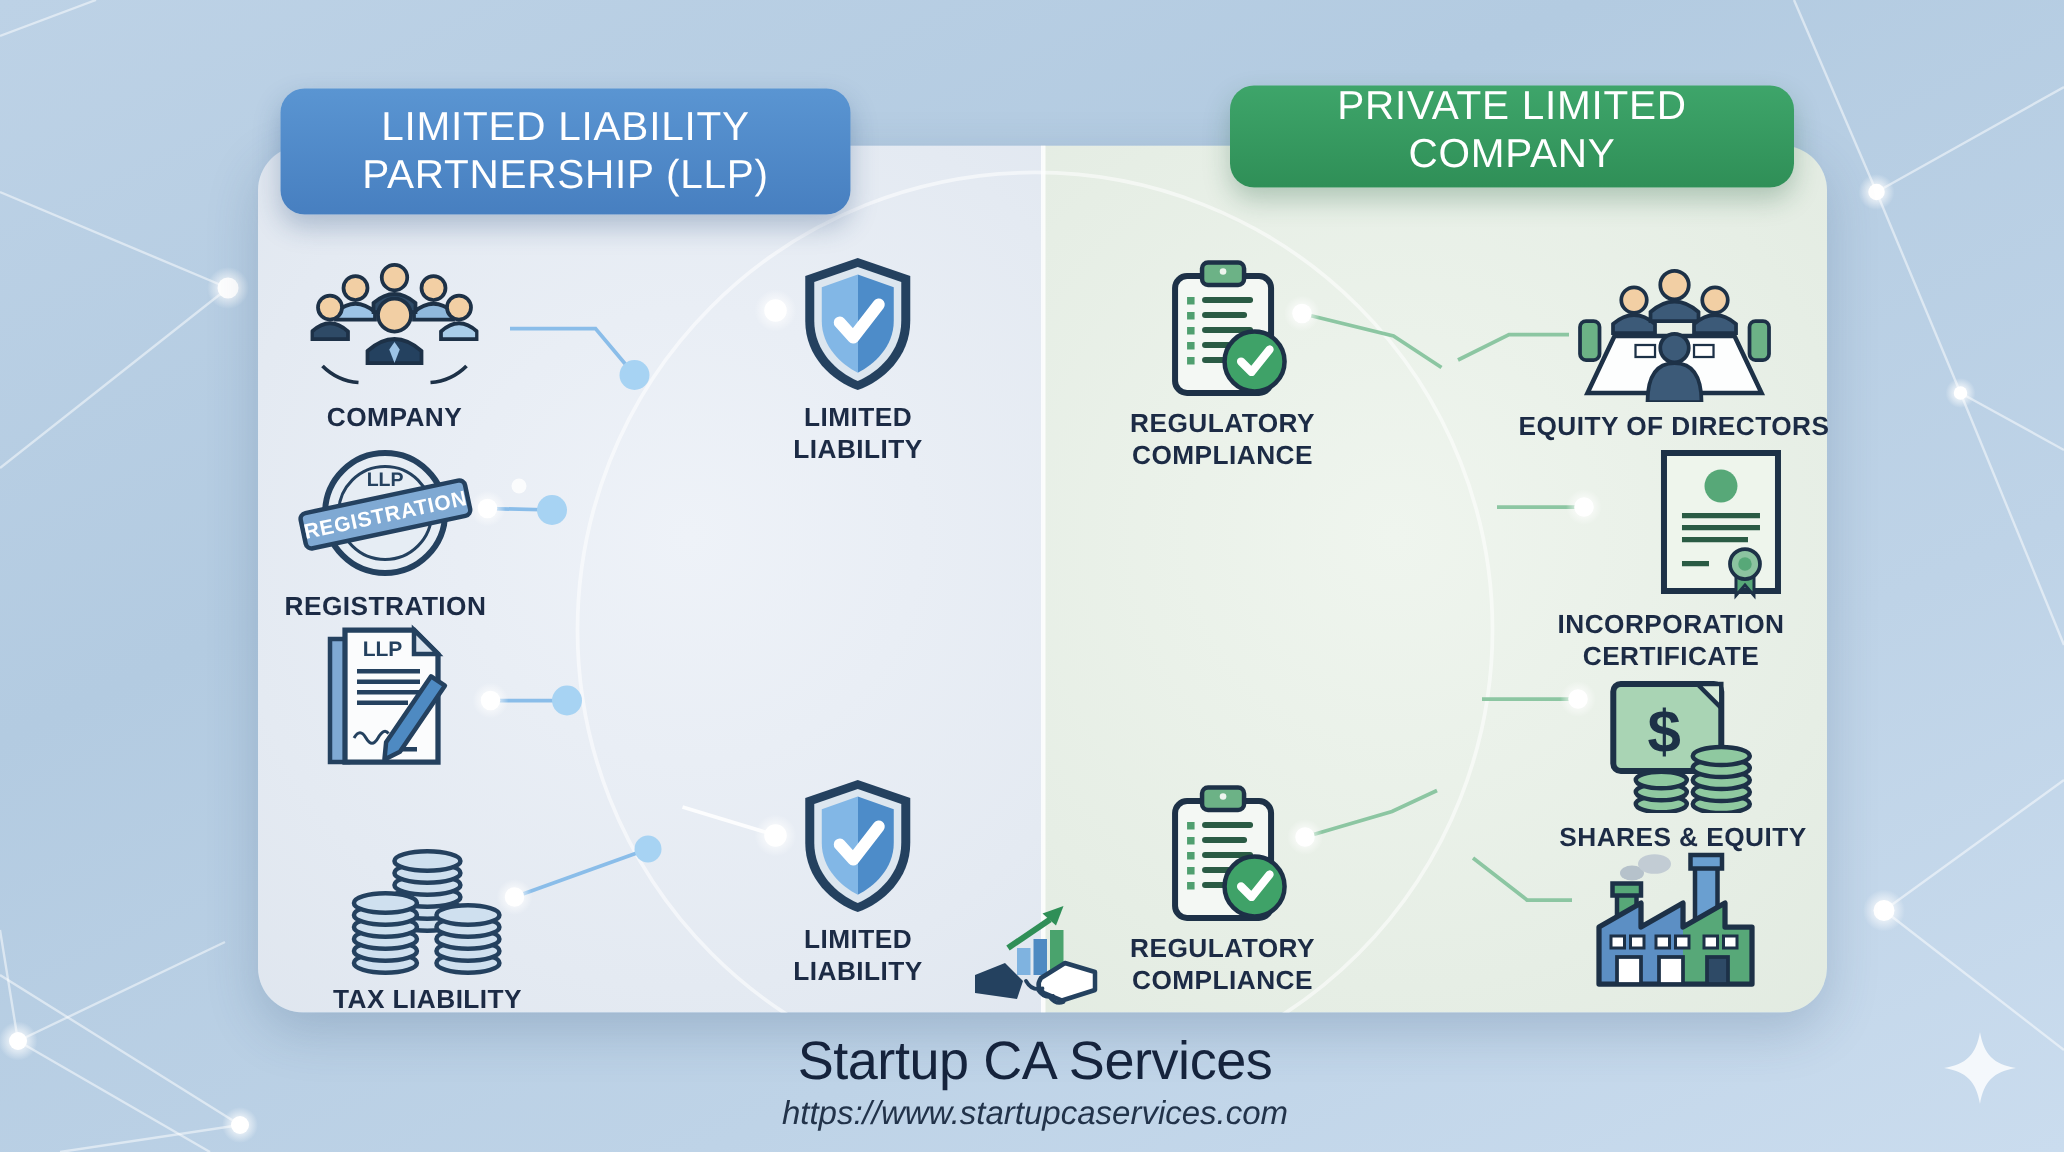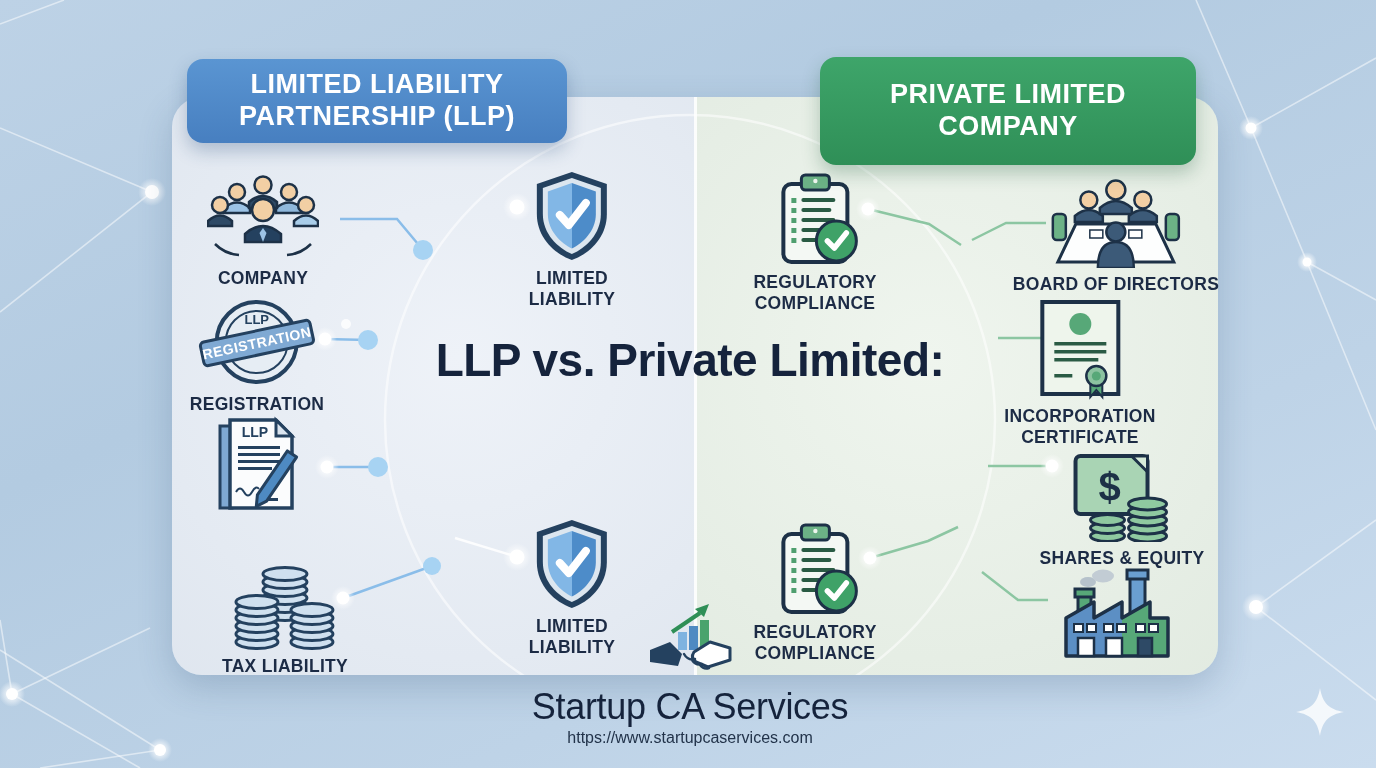--- a/index.html
+++ b/index.html
@@ -33,32 +33,33 @@
     position:absolute; left:522px; top:0; width:3px; height:100%;
     background:rgba(255,255,255,.85); z-index:2;
   }
 
   
   .link-layer { position:absolute; inset:0; z-index:2; pointer-events:none; }
 
   
   .badge {
     position:absolute; z-index:4; display:flex; align-items:center; justify-content:center;
-    text-align:center; color:#ffffff; font-weight:700; font-size:27px; line-height:1.18;
+    text-align:center; color:#ffffff; font-weight:400; font-size:27px; line-height:1.18;
     letter-spacing:.5px; border-radius:16px; padding:6px 14px;
   }
   .badge-llp {
     left:187px; top:59px; width:380px; height:84px;
     background:linear-gradient(#5a95d2,#477fc0);
     box-shadow:0 8px 18px rgba(30,70,120,.28);
   }
   .badge-pvt {
-    left:820px; top:57px; width:376px; height:108px;
+    left:820px; top:57px; width:376px; height:68px;
     background:linear-gradient(#3ea56a,#2f8f57);
     box-shadow:0 8px 18px rgba(25,90,55,.28);
+    align-items:flex-end;
   }
 
   
   .main-title {
     position:absolute; left:690px; top:330px; transform:translateX(-50%);
     width:740px; text-align:center; z-index:3;
     color:#15233c; font-size:46px; font-weight:800; line-height:1.32; letter-spacing:-.5px;
   }
 
   
@@ -72,21 +73,21 @@
   }
 
   
   .footer-logo { position:absolute; left:690px; top:600px; transform:translateX(-50%); z-index:4; }
   .brand {
     position:absolute; left:690px; top:686px; transform:translateX(-50%); z-index:4;
     font-size:36px; font-weight:400; color:#15233c; letter-spacing:-.3px; white-space:nowrap;
   }
   .site-url {
     position:absolute; left:690px; top:729px; transform:translateX(-50%); z-index:4;
-    font-size:16px; font-weight:400; color:#22334a; white-space:nowrap;
+    font-size:22px; font-weight:400; color:#22334a; white-space:nowrap;font-style:italic;
   }
 </style>
 </head>
 <body>
 
 <div class="stage">
 
   <svg class="bg-net" width="1376" height="768" viewBox="0 0 1376 768">
     <defs>
       <radialGradient id="glowg">
@@ -183,21 +184,20 @@
   </svg>
 
   <div class="badge badge-llp">
     <span>LIMITED LIABILITY PARTNERSHIP (LLP)</span>
   </div>
   <div class="badge badge-pvt">
     <span>PRIVATE LIMITED COMPANY</span>
   </div>
 
   <div class="main-title">
-    <div>LLP vs. Private Limited:</div>
   </div>
 
   <div class="item" style="left:263px; top:172px;">
     <svg width="112" height="90" viewBox="0 0 112 90">
       <g stroke="#1d3147" stroke-width="2.5">
         <circle cx="30" cy="20" r="8" fill="#f2cfa4"></circle>
           <path d="M17 36 q13 -11 26 0 v5 h-26 z" fill="#9cc3e6"></path>
         <circle cx="82" cy="20" r="8" fill="#f2cfa4"></circle>
           <path d="M69 36 q13 -11 26 0 v5 h-26 z" fill="#8fb8dc"></path>
         <circle cx="56" cy="13" r="8.5" fill="#f2cfa4"></circle>
@@ -365,24 +365,24 @@
           <path d="M50 32 q16 -14 32 0 v6 h-32 z" fill="#3c5a78"></path>
         <circle cx="93" cy="24" r="8.5" fill="#f2cfa4"></circle>
           <path d="M79 40 q14 -12 28 0 v6 h-28 z" fill="#3c5a78"></path>
         <polygon points="26,48 106,48 124,86 8,86" fill="#fdfefe" stroke-width="3"></polygon>
         <rect x="40" y="54" width="13" height="8" fill="#ffffff" stroke-width="1.5"></rect>
         <rect x="79" y="54" width="13" height="8" fill="#ffffff" stroke-width="1.5"></rect>
         <circle cx="66" cy="56" r="9.5" fill="#3c5a78"></circle>
         <path d="M48 92 q0 -26 18 -26 q18 0 18 26 z" fill="#3c5a78"></path>
       </g>
     </svg>
-    <div class="label">BOARD OF DIRECTORS</div>
-  </div>
-
-  <div class="item" style="left:1080px; top:298px;">
+    <div class="label">EQUITY OF DIRECTORS</div>
+  </div>
+
+  <div class="item" style="left:1114px; top:298px;align-items:flex-end;">
     <svg width="84" height="102" viewBox="0 0 84 102">
       <rect x="4" y="4" width="76" height="92" fill="#eef5ec" stroke="#1d3147" stroke-width="4"></rect>
       <circle cx="42" cy="26" r="11" fill="#57a878"></circle>
       <g fill="#2a5b44">
           <rect x="16" y="44" width="52" height="3.5"></rect>
           <rect x="16" y="52" width="52" height="3.5"></rect>
           <rect x="16" y="60" width="44" height="3.5"></rect>
           <rect x="16" y="76" width="18" height="3.5"></rect>
         </g>
       <polygon points="52,84 52,99 58,92 64,99 64,84" fill="#57a878" stroke="#1d3147" stroke-width="2"></polygon>

